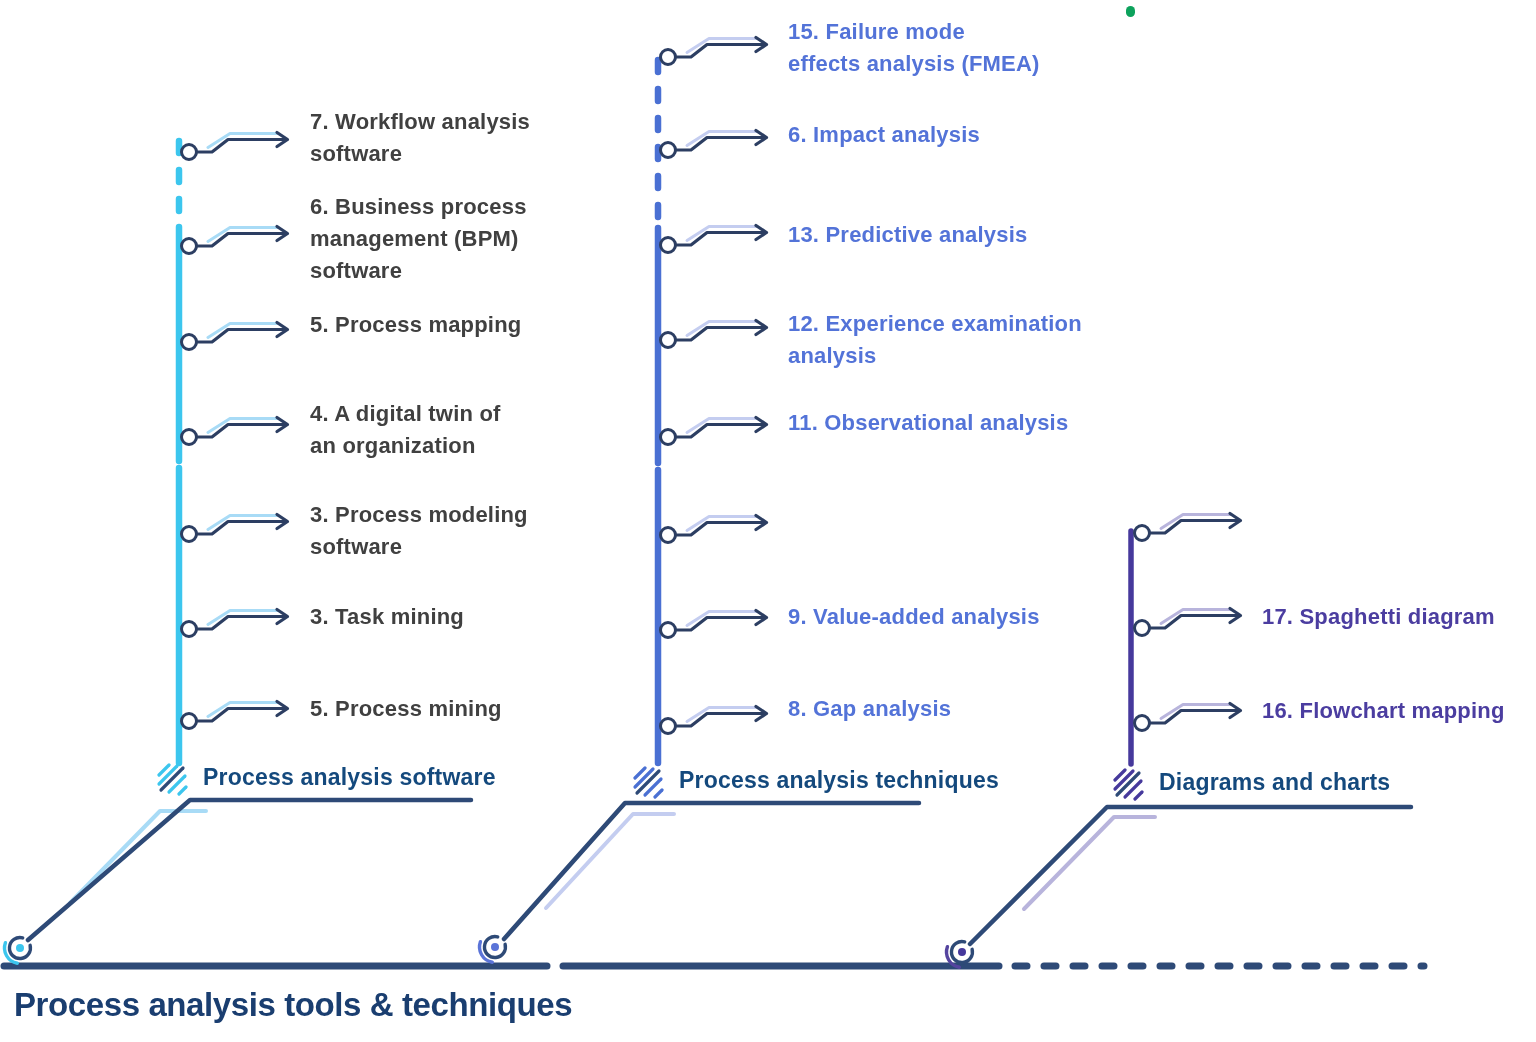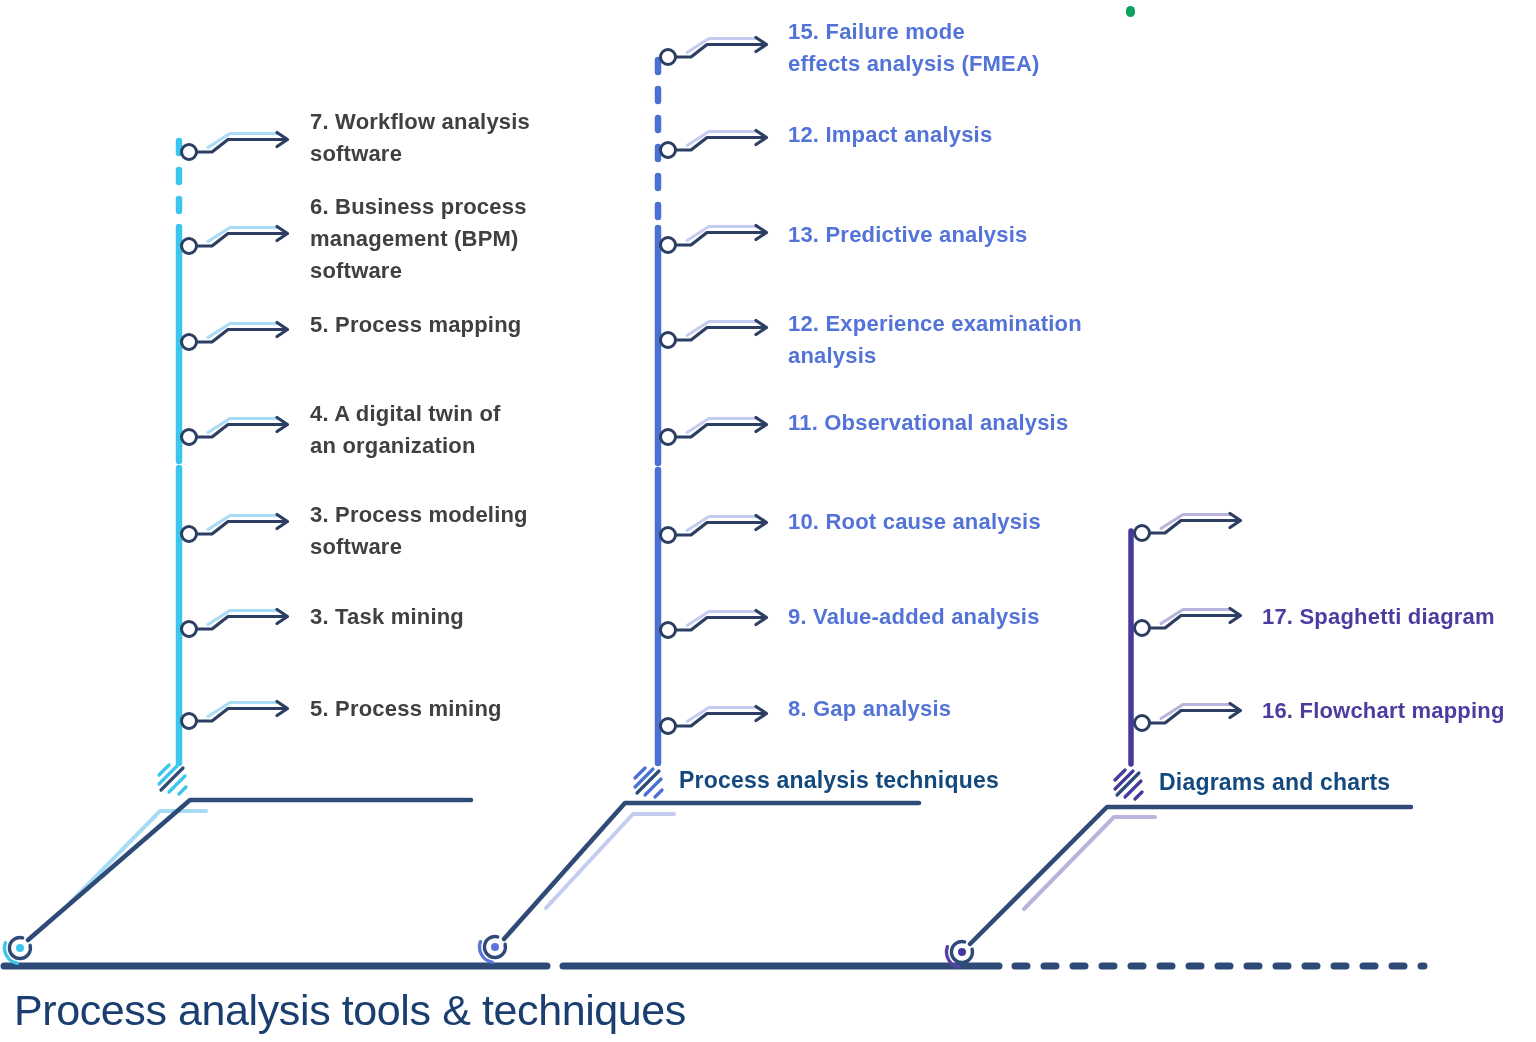--- a/index.html
+++ b/index.html
@@ -15,21 +15,21 @@
   .c1t{color:#404040}
   .c2t{color:#5373d8}
   .c3t{color:#4b3da0}
   .section-label{
     position:absolute;display:flex;align-items:flex-start;gap:15px;
     font-weight:bold;font-size:23px;color:#14497d;letter-spacing:.2px;white-space:nowrap;
   }
   .section-label .txt{padding-top:1px}
   .title{
     position:absolute;left:14px;top:986px;margin:0;
-    font-size:43px;font-weight:normal;color:#1a3e70;letter-spacing:-.4px;white-space:nowrap;
+    font-size:33px;font-weight:bold;color:#1a3e70;letter-spacing:-.4px;white-space:nowrap;
   }
   .green-dot{position:absolute;left:1126px;top:6px;width:9px;height:11px;border-radius:5px;background:#0da25c;}
   
   .conn1{--main:#2c3e62;--echo:#a8dbf6}
   .conn2{--main:#2c3e62;--echo:#c4cdf0}
   .conn3{--main:#2c3e62;--echo:#b8b4dc}
 </style>
 </head>
 <body>
 
@@ -120,42 +120,42 @@
   <div class="item c1t" style="left:310px;top:309px">5. Process mapping</div>
   <div class="item c1t" style="left:310px;top:398px">4. A digital twin of
 an organization</div>
   <div class="item c1t" style="left:310px;top:499px">3. Process modeling
 software</div>
   <div class="item c1t" style="left:310px;top:601px">3. Task mining</div>
   <div class="item c1t" style="left:310px;top:693px">5. Process mining</div>
 
   <div class="item c2t" style="left:788px;top:16px">15. Failure mode
 effects analysis (FMEA)</div>
-  <div class="item c2t" style="left:788px;top:119px">12. Impact analysis</div>
+  <div class="item c2t" style="left:788px;top:119px">6. Impact analysis</div>
   <div class="item c2t" style="left:788px;top:219px">13. Predictive analysis</div>
   <div class="item c2t" style="left:788px;top:308px">12. Experience examination
 analysis</div>
   <div class="item c2t" style="left:788px;top:407px">11. Observational analysis</div>
-  <div class="item c2t" style="left:788px;top:506px">10. Root cause analysis</div>
   <div class="item c2t" style="left:788px;top:601px">9. Value-added analysis</div>
   <div class="item c2t" style="left:788px;top:693px">8. Gap analysis</div>
 
   <div class="item c3t" style="left:1262px;top:601px">17. Spaghetti diagram</div>
   <div class="item c3t" style="left:1262px;top:695px">16. Flowchart mapping</div>
 
   <div class="section-label" style="left:156px;top:763px">
     <svg width="32" height="33" viewBox="0 0 32 33">
       <g fill="none" stroke-width="3.2" stroke-linecap="round">
         <path d="M3,12 L13,2" stroke="#3cc6ee"></path>
         <path d="M3,21 L21,3" stroke="#3cc6ee"></path>
         <path d="M5,27 L27,5" stroke="#2e4a77"></path>
         <path d="M13,29 L29,13" stroke="#3cc6ee"></path>
         <path d="M23,31 L30,24" stroke="#3cc6ee"></path>
       </g>
     </svg>
+    <span class="txt">Process analysis software</span>
   </div>
 
   <div class="section-label" style="left:1112px;top:768px">
     <svg width="32" height="33" viewBox="0 0 32 33">
       <g fill="none" stroke-width="3.2" stroke-linecap="round">
         <path d="M3,12 L13,2" stroke="#46399c"></path>
         <path d="M3,21 L21,3" stroke="#46399c"></path>
         <path d="M5,27 L27,5" stroke="#2e4a77"></path>
         <path d="M13,29 L29,13" stroke="#46399c"></path>
         <path d="M23,31 L30,24" stroke="#46399c"></path>

